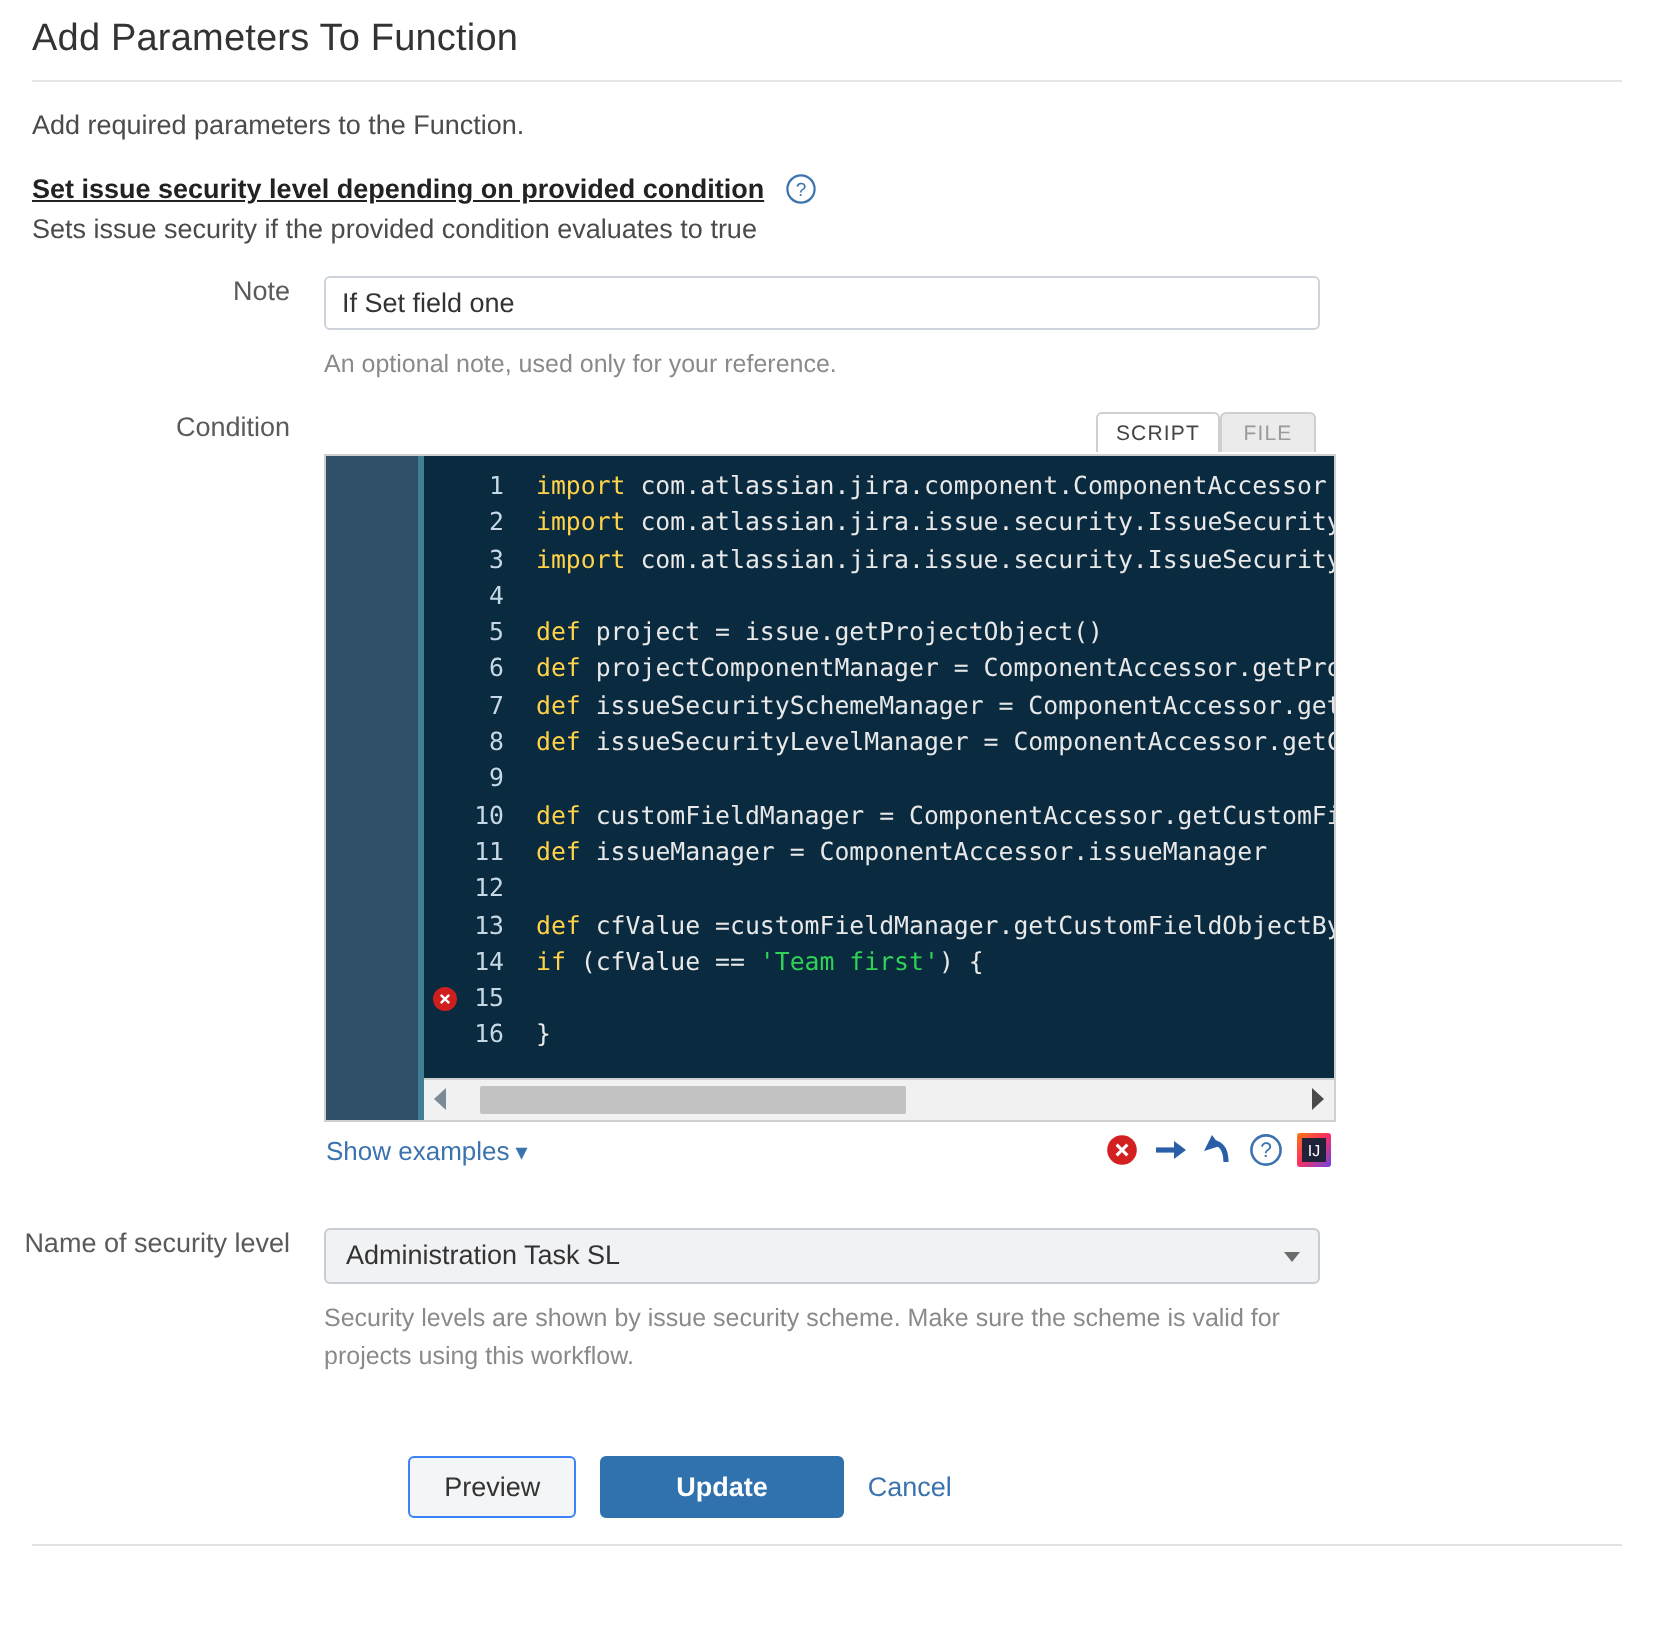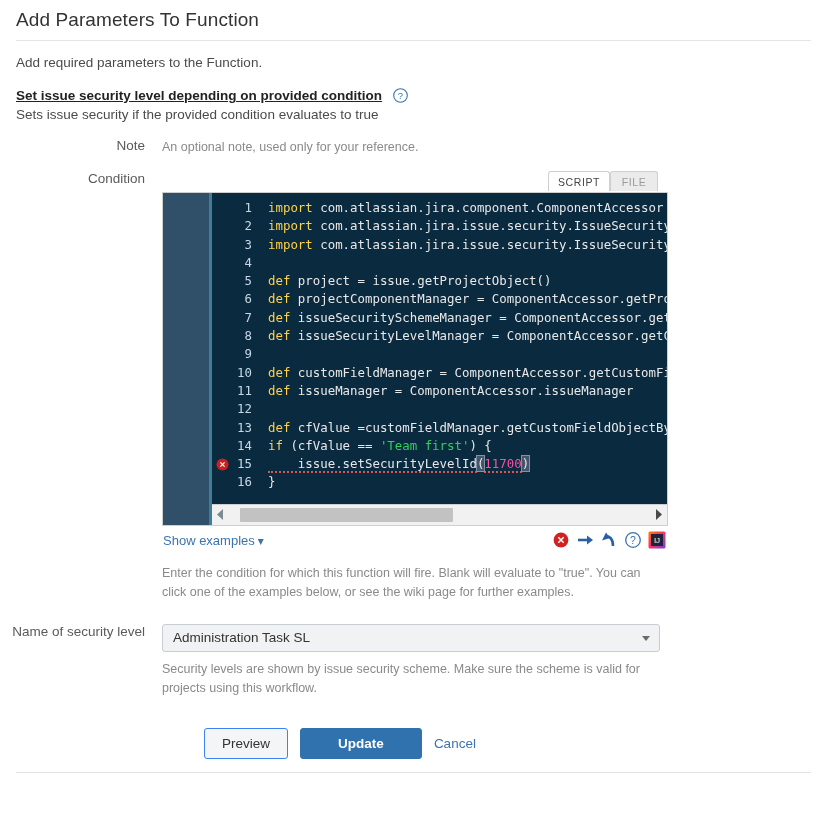--- a/index.html
+++ b/index.html
@@ -339,20 +339,21 @@
       </svg>
     </span>
     <div class="func-desc">Sets issue security if the provided condition evaluates to true</div>
   </div>
 
   <div class="form">
 
     <div class="row" style="margin-top:14px;">
       <div class="lbl">Note</div>
       <div class="field">
+        <input class="text-input" type="text" value="If Set field one" style="">
         <div class="hint">An optional note, used only for your reference.</div>
       </div>
     </div>
 
     <div class="row" style="margin-top:14px;">
       <div class="lbl">Condition</div>
       <div class="field">
 
         <div class="tabs">
           <div class="tab script">SCRIPT</div>
@@ -375,21 +376,21 @@
                 <div class="ln"><span class="num">8</span><span class="code"><span class="kw">def</span><span> issueSecurityLevelManager = ComponentAccessor.getComponent(IssueSecurityLevelManager)</span></span></div>
                 <div class="ln"><span class="num">9</span><span class="code"></span></div>
                 <div class="ln"><span class="num">10</span><span class="code"><span class="kw">def</span><span> customFieldManager = ComponentAccessor.getCustomFieldManager()</span></span></div>
                 <div class="ln"><span class="num">11</span><span class="code"><span class="kw">def</span><span> issueManager = ComponentAccessor.issueManager</span></span></div>
                 <div class="ln"><span class="num">12</span><span class="code"></span></div>
                 <div class="ln"><span class="num">13</span><span class="code"><span class="kw">def</span><span> cfValue =customFieldManager.getCustomFieldObjectByName(</span></span></div>
                 <div class="ln"><span class="num">14</span><span class="code"><span class="kw">if</span><span> (cfValue == </span><span class="str">'Team first'</span><span>) {</span></span></div>
                 <div class="ln"><span class="errmark"><svg width="13" height="13" viewBox="0 0 13 13">
                       <circle cx="6.5" cy="6.5" r="6" fill="#cf1e1e"></circle>
                       <path d="M4.4 4.4 L8.6 8.6 M8.6 4.4 L4.4 8.6" stroke="#ffffff" stroke-width="1.2"></path>
-                    </svg></span><span class="num">15</span><span class="code"><span class="err-underline">    issue.setSecurityLevelId</span><span class="brace-hl">(</span><span class="num2 err-underline">11700</span><span class="brace-hl">)</span></span></div>
+                    </svg></span><span class="num">15</span></div>
                 <div class="ln"><span class="num">16</span><span class="code"><span>}</span></span></div>
               </div>
           </div>
           <div class="hscroll">
             <span class="hs-arrow left">
               <svg width="17" height="19" viewBox="0 0 17 19">
                   <polygon points="11,4 11,15 5,9.5" fill="#7c8a96"></polygon>
                 </svg>
             </span>
             <div class="hs-thumb" id="hs-thumb" style="left: calc(3% + 14px); width: 47%;"></div>
@@ -440,21 +441,20 @@
                   </linearGradient>
                 </defs>
                 <rect x="0.5" y="0.5" width="17" height="17" rx="1.5" fill="url(#ijg)"></rect>
                 <rect x="3" y="3" width="12" height="12" fill="#20223a"></rect>
                 <text x="9" y="12" font-size="8" text-anchor="middle" fill="#ffffff" font-family="Liberation Sans, sans-serif">IJ</text>
               </svg>
             </span>
           </div>
         </div>
 
-        <div class="hint" style="margin-top:7px;">Enter the condition for which this function will fire. Blank will evaluate to "true". You can click one of the examples below, or see the wiki page for further examples.</div>
       </div>
     </div>
 
     <div class="row" style="margin-top:22px;">
       <div class="lbl">Name of security level</div>
       <div class="field">
         <div class="select-box">
           <span>Administration Task SL</span>
           <span class="select-arrow"></span>
         </div>

